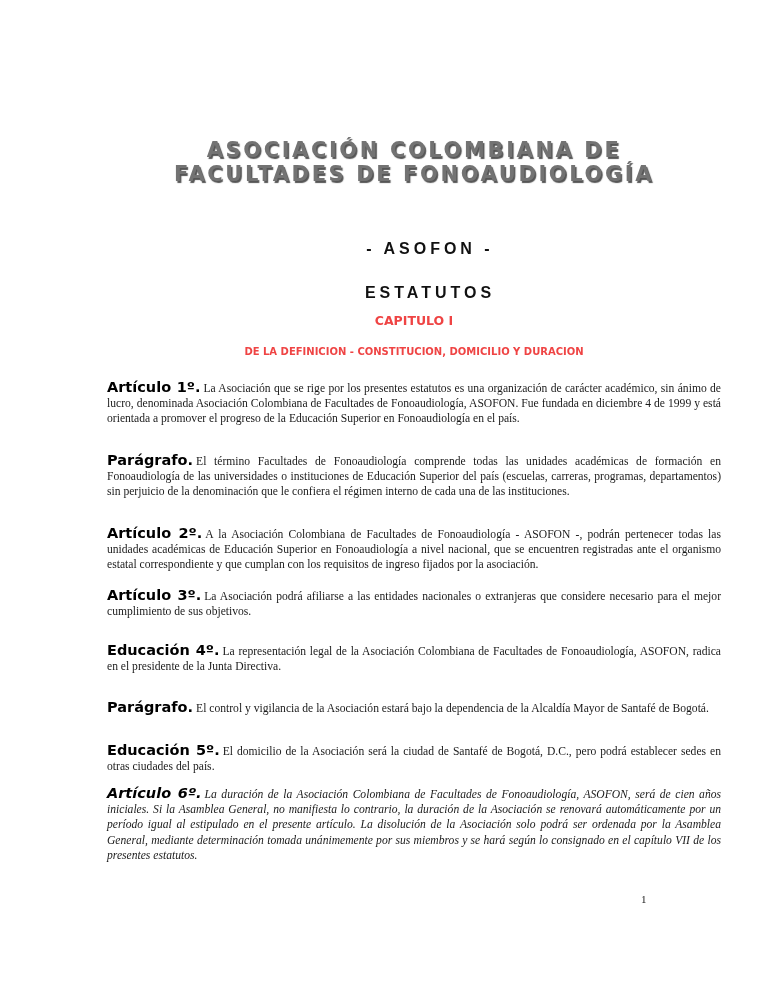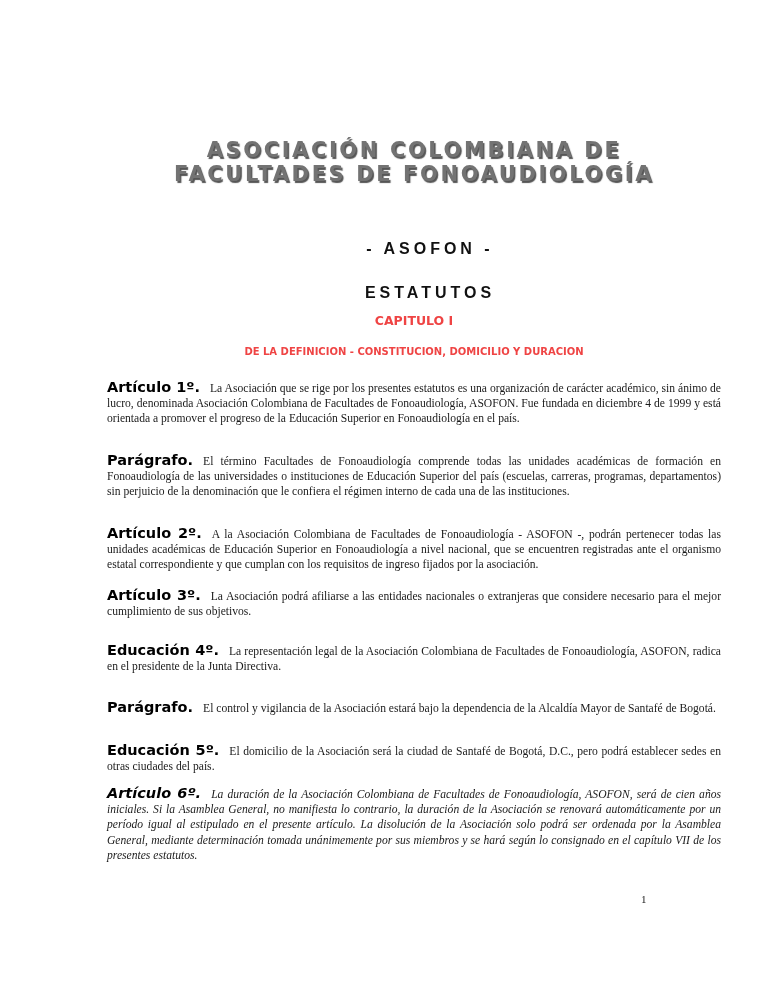--- a/index.html
+++ b/index.html
@@ -21,21 +21,21 @@
     margin: 0; position: absolute; left: 0; width: 614px; text-align: center; color: #ef4444;
   }
   .chapter-sub { font-size: 10px; }
   .para {
     position: absolute; left: 0; width: 614px;
     font-family: "Liberation Serif", serif; font-size: 11.6px; line-height: 15.2px;
     text-align: justify; color: #1a1a1a; margin: 0;
   }
   .lead {
     font-family: "DejaVu Sans", sans-serif; font-weight: bold; font-size: 14.5px; color: #000;
-    margin-right: 10px;
+    margin-right: 3px;
   }
   .page-number {
     position: absolute; left: 641px; top: 893px;
     font-family: "Liberation Serif", serif; font-size: 11px; color: #222;
   }
 </style>
 </head>
 <body>
 
 <div class="page">

